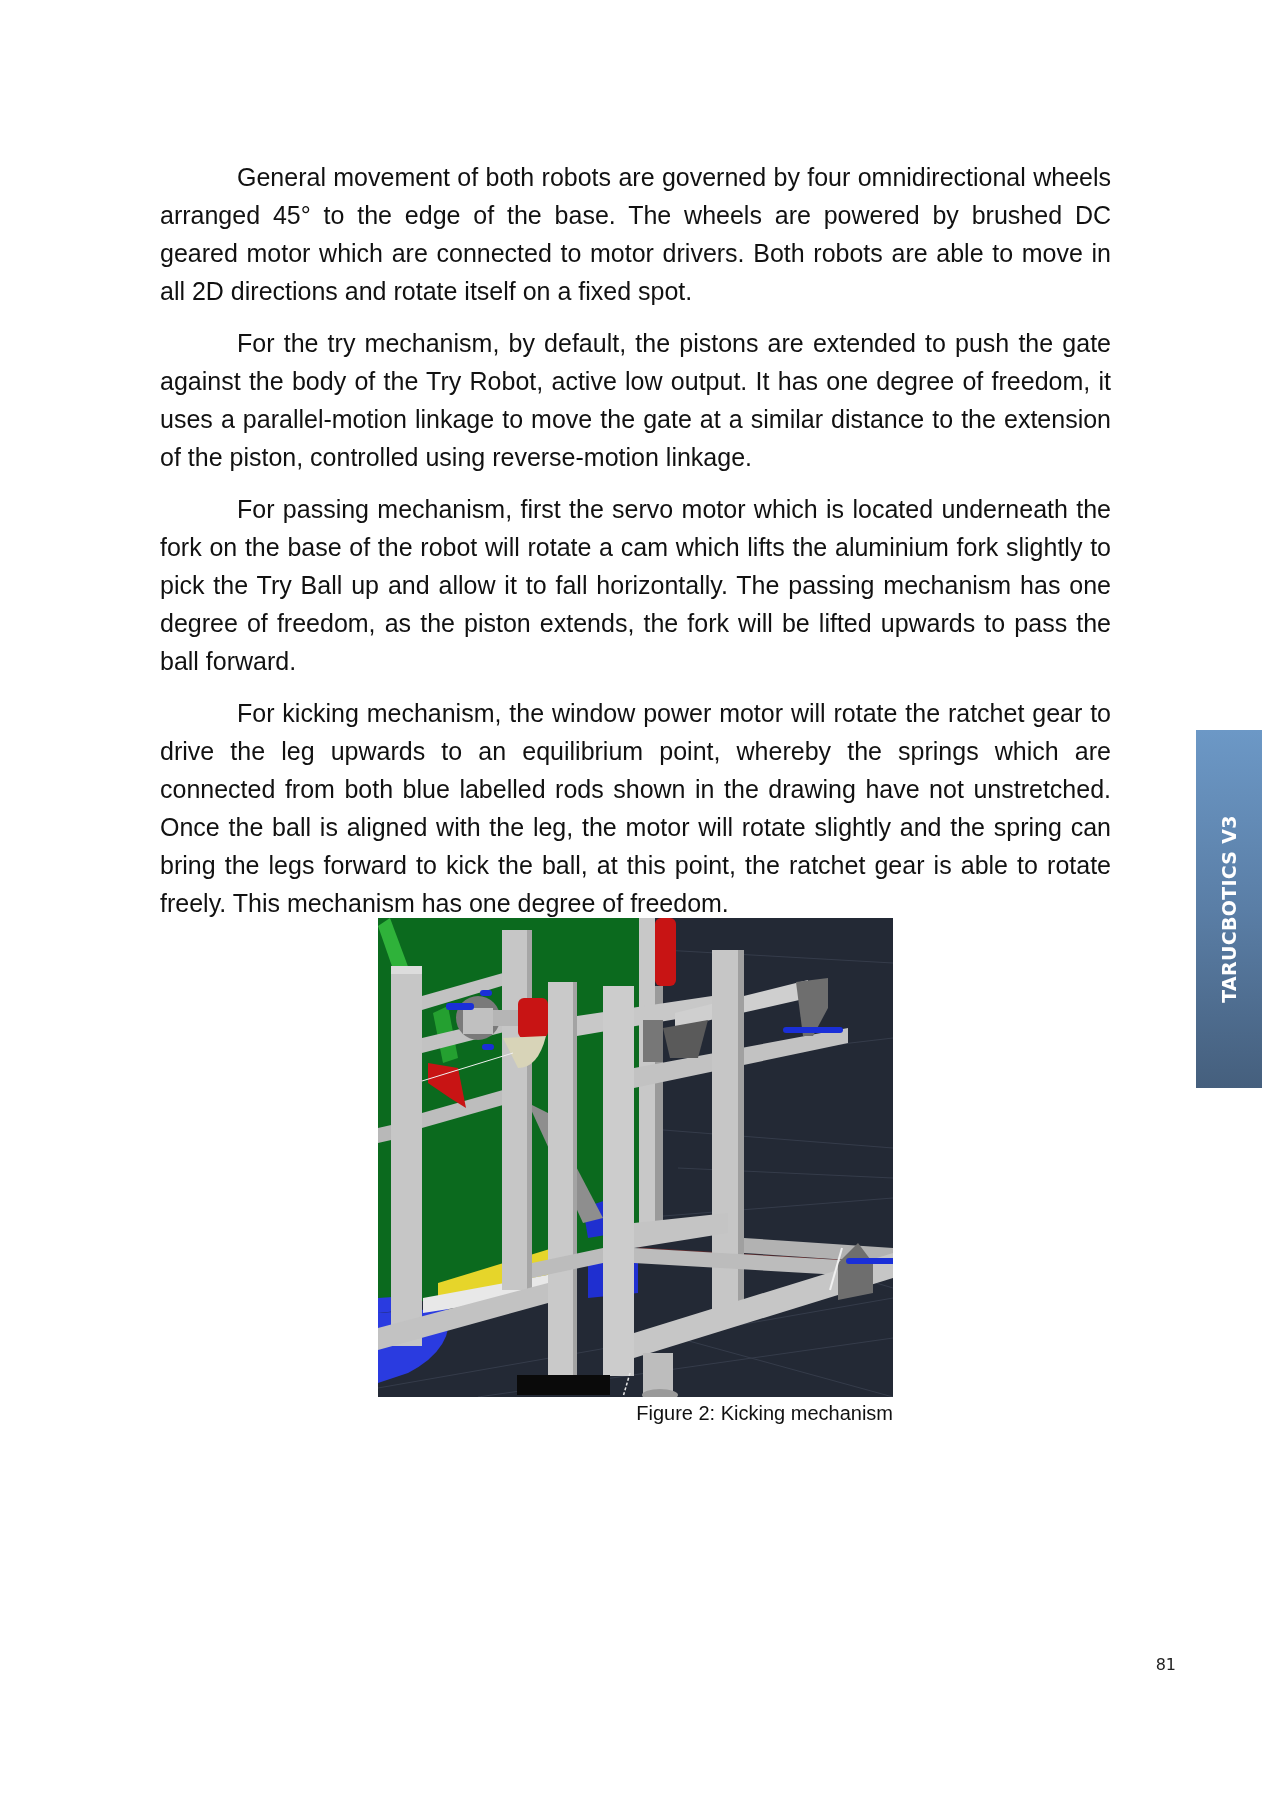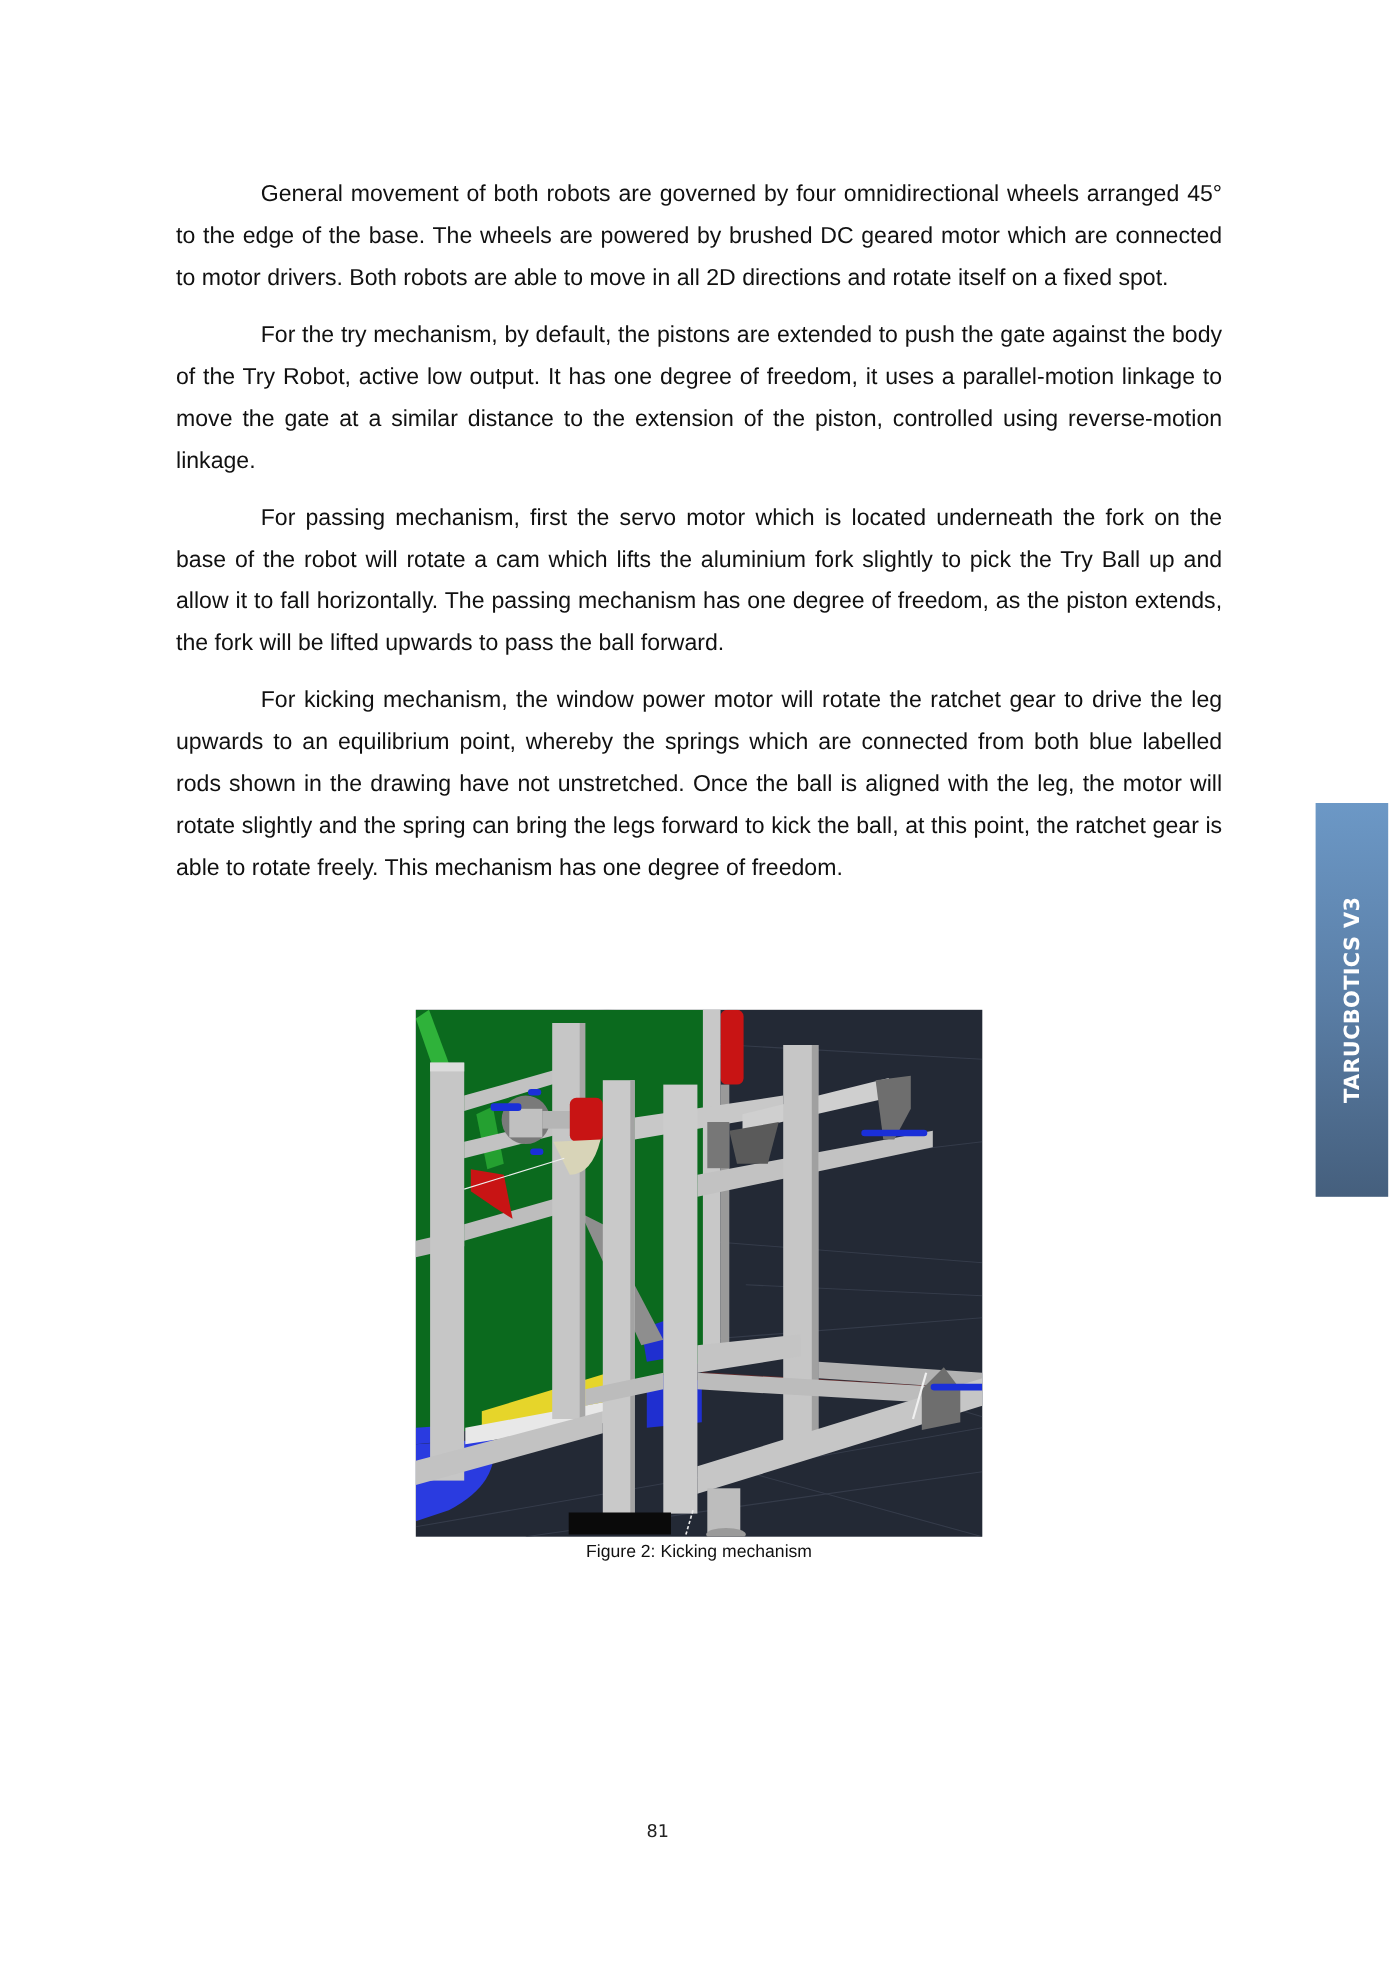--- a/index.html
+++ b/index.html
@@ -1,34 +1,34 @@
 <!DOCTYPE html>
 <html><head>
 <meta charset="utf-8">
 <style>
   html, body { margin: 0; padding: 0; background: #ffffff; }
   body { width: 1273px; height: 1800px; position: relative; overflow: hidden; }
   .page { position: absolute; left: 0; top: 0; width: 1273px; height: 1800px; background: #ffffff; }
   .text-col {
     position: absolute; left: 160px; top: 158px; width: 951px;
-    font-family: "Liberation Sans", sans-serif; font-size: 21px; line-height: 38px;
+    font-family: "Liberation Sans", sans-serif; font-size: 25px; line-height: 38px;
     color: #111111; text-align: justify;
   }
   .text-col p { margin: 0 0 14px 0; text-indent: 77px; }
   .figure {
     position: absolute; left: 378px; top: 918px; width: 515px; height: 479px;
     background: #232935; overflow: hidden;
   }
   .figure svg { display: block; width: 515px; height: 479px; }
   .caption {
-    position: absolute; left: 378px; top: 1402px; width: 515px; text-align: center;
-    font-family: "Liberation Sans", sans-serif; font-size: 16px; color: #111111;
+    position: absolute; left: 378px; top: 1402px; width: 515px; text-align: right;
+    font-family: "Liberation Sans", sans-serif; font-size: 20px; color: #111111;
   }
   .page-number {
-    position: absolute; left: 10px; width: 1176px; top: 1655px; text-align: center;
+    position: absolute; left: 0; width: 1176px; top: 1655px; text-align: right;
     font-family: "DejaVu Sans", sans-serif; font-size: 16px; color: #222222;
   }
   .side-tab {
     position: absolute; left: 1196px; top: 730px; width: 66px; height: 358px;
     background: linear-gradient(to bottom, #6c98c6 0%, #5a7ea6 50%, #455f7d 100%);
   }
   .side-tab-label {
     position: absolute; left: 50%; top: 50%;
     transform: translate(-50%, -50%) rotate(-90deg);
     white-space: nowrap; color: #ffffff; font-weight: bold;

